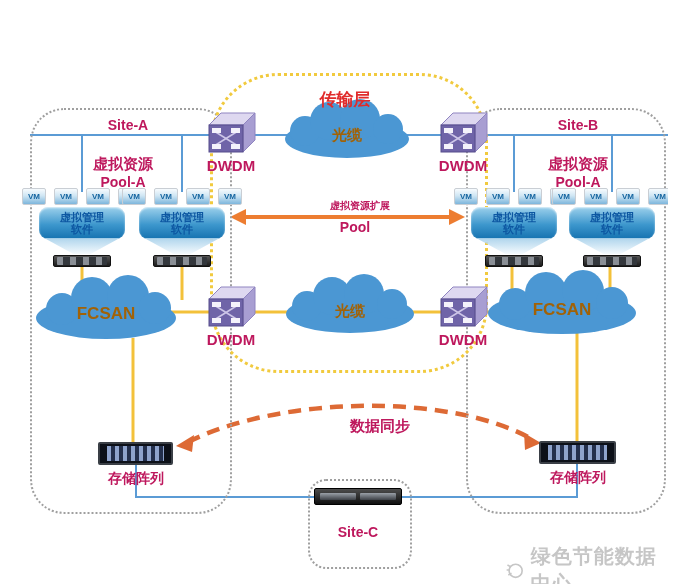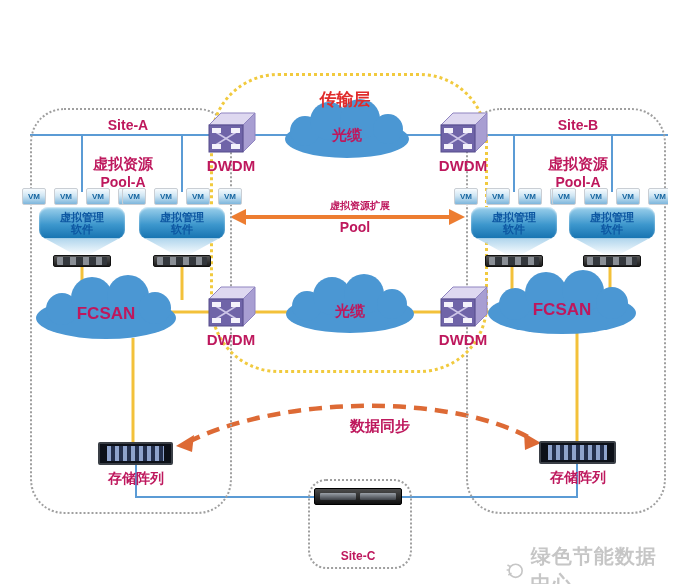--- a/index.html
+++ b/index.html
@@ -33,21 +33,21 @@
   
   .storage{position:absolute;z-index:4;height:23px;border:2px solid #3a3f46;border-radius:2px;background:#0c1018;padding:2px 7px;box-sizing:border-box;}
   .storage .disks{width:100%;height:100%;background:repeating-linear-gradient(90deg,#8ea3cc 0 4px,#232f4c 4px 8px);}
 
   
   .arbiter{position:absolute;z-index:4;width:88px;height:17px;border:1px solid #000;border-radius:2px;
     background:linear-gradient(180deg,#4d4d4d,#101010);display:flex;align-items:center;gap:4px;padding:0 5px;box-sizing:border-box;}
   .arbiter .seg{height:7px;flex:1;background:linear-gradient(180deg,#9aa0a8,#3c4046);border-radius:1px;}
 
   .dwdm{position:absolute;z-index:4;}
-  .cloud-lbl{color:#be185d;}
+  .cloud-lbl{color:#a16207;}
   .watermark{position:absolute;z-index:5;display:flex;align-items:center;gap:6px;color:#c6c6c6;font-weight:bold;}
   .watermark .wm-text{font-size:20px;letter-spacing:1px;}
 </style>
 </head>
 <body>
 
 <div class="stage">
 
   <svg class="layer" width="700" height="584" viewBox="0 0 700 584">
 
@@ -113,21 +113,21 @@
   </svg>
 
   <div class="site-border" style="left:30px;top:108px;width:198px;height:402px;"></div>
   <div class="site-border" style="left:466px;top:108px;width:196px;height:402px;"></div>
   <div class="transport-border" style="left:210px;top:73px;width:272px;height:294px;"></div>
   <div class="sitec-border" style="left:308px;top:479px;width:100px;height:86px;"></div>
 
   <div class="lbl" style="left:295px;top:88px;width:100px;font-size:17px;color:#e02b2b;">传输层</div>
   <div class="lbl" style="left:88px;top:117px;width:80px;font-size:14px;">Site-A</div>
   <div class="lbl" style="left:538px;top:117px;width:80px;font-size:14px;">Site-B</div>
-  <div class="lbl" style="left:318px;top:549px;width:80px;font-size:12px;">Site-C</div>
+  <div class="lbl" style="left:318px;top:524px;width:80px;font-size:14px;">Site-C</div>
 
   <div class="lbl cloud-lbl" style="left:322px;top:126px;width:50px;font-size:15px;">光缆</div>
   <div class="lbl cloud-lbl" style="left:325px;top:302px;width:50px;font-size:15px;">光缆</div>
   <div class="lbl cloud-lbl" style="left:66px;top:304px;width:80px;font-size:17px;">FCSAN</div>
   <div class="lbl cloud-lbl" style="left:522px;top:300px;width:80px;font-size:17px;">FCSAN</div>
 
   <svg class="dwdm" style="left:206px;top:110px;" width="50" height="46" viewBox="0 0 50 46">
     <polygon points="3,15 15,3 49,3 37,15" fill="#ded8f0" stroke="#8f84c0"></polygon>
     <polygon points="37,15 49,3 49,30 37,42" fill="#a89ed2" stroke="#8f84c0"></polygon>
     <rect x="3" y="15" width="34" height="27" fill="#6f64a8" stroke="#574d8c"></rect>

